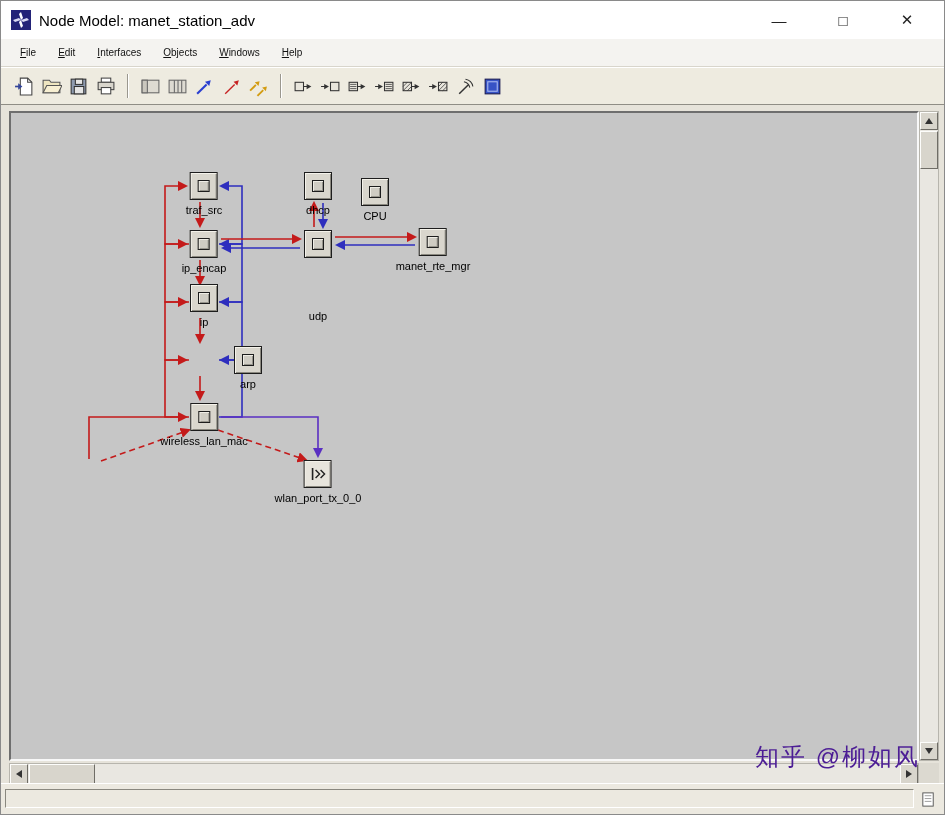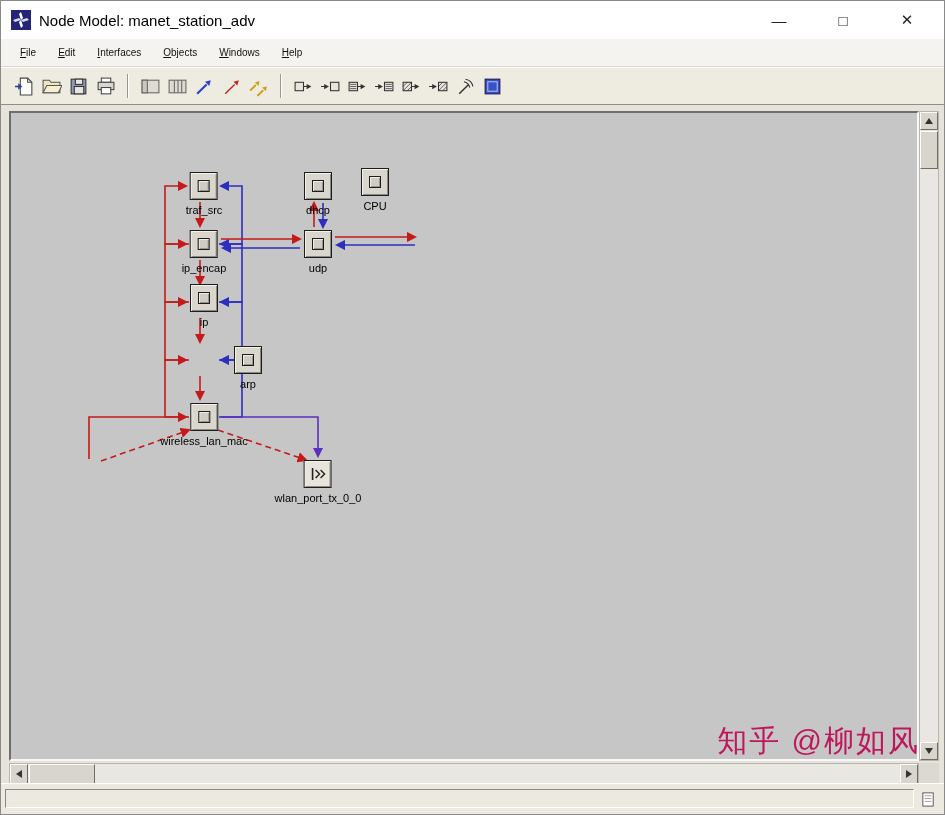--- a/index.html
+++ b/index.html
@@ -54,21 +54,21 @@
             border:1px solid #b7b5ad; }
   .sb-btn, .sb-thumb{ position:absolute; background:#d8d5cc; border:1px solid;
             border-color:#fdfdfb #6f6d66 #6f6d66 #fdfdfb;
             display:flex; align-items:center; justify-content:center; }
   .tri-up{ width:0;height:0;border-left:4px solid transparent;border-right:4px solid transparent;border-bottom:6px solid #333; }
   .tri-down{ width:0;height:0;border-left:4px solid transparent;border-right:4px solid transparent;border-top:6px solid #333; }
   .tri-left{ width:0;height:0;border-top:4px solid transparent;border-bottom:4px solid transparent;border-right:6px solid #333; }
   .tri-right{ width:0;height:0;border-top:4px solid transparent;border-bottom:4px solid transparent;border-left:6px solid #333; }
   .corner{ position:absolute; left:918px; top:658px; width:20px; height:22px; background:#dcd9d0; }
 
-  .watermark{ position:absolute; right:24px; top:616px; font-size:30px; color:#be185d;
+  .watermark{ position:absolute; right:24px; top:636px; font-size:24px; color:#4c1d95;
               letter-spacing:2px; z-index:40; white-space:nowrap; }
 
   
   .statusbar{ position:absolute; left:0; right:0; bottom:0; height:31px; background:#ece9e0;
               border-top:1px solid #fff; }
   .status-field{ position:absolute; left:4px; right:30px; top:5px; height:19px; background:#ece9e0;
                  border:1px solid; border-color:#8a887f #fff #fff #8a887f; }
   .status-log{ position:absolute; right:6px; top:5px; width:20px; height:20px;
                display:flex; align-items:center; justify-content:center; }
 </style>
@@ -271,37 +271,43 @@
               <div class="mod-inner"></div>
             </div>
             <div class="mod-label">traf_src</div>
           </div>
           <div class="module" style="left: 307px; top: 59px;">
             <div class="mod-icon">
               <div class="mod-inner"></div>
             </div>
             <div class="mod-label">dhcp</div>
           </div>
-          <div class="module" style="left: 364px; top: 55px;">
+          <div class="module" style="left: 364px; top: 65px;">
             <div class="mod-icon">
               <div class="mod-inner"></div>
             </div>
             <div class="mod-label">CPU</div>
           </div>
           <div class="module" style="left: 193px; top: 117px;">
             <div class="mod-icon">
               <div class="mod-inner"></div>
             </div>
             <div class="mod-label">ip_encap</div>
           </div>
-          <div class="module" style="left: 307px; top: 117px;">
+          <div class="module" style="left: 307px; top: 117px; gap: 48px;">
             <div class="mod-icon">
               <div class="mod-inner"></div>
             </div>
             <div class="mod-label">udp</div>
+          </div>
+          <div class="module" style="left: 422px; top: 115px;">
+            <div class="mod-icon">
+              <div class="mod-inner"></div>
+            </div>
+            <div class="mod-label">manet_rte_mgr</div>
           </div>
           <div class="module" style="left: 193px; top: 171px;">
             <div class="mod-icon">
               <div class="mod-inner"></div>
             </div>
             <div class="mod-label">ip</div>
           </div>
           <div class="module" style="left: 193px; top: 233px; margin-left: 44px;">
             <div class="mod-icon">
               <div class="mod-inner"></div>

